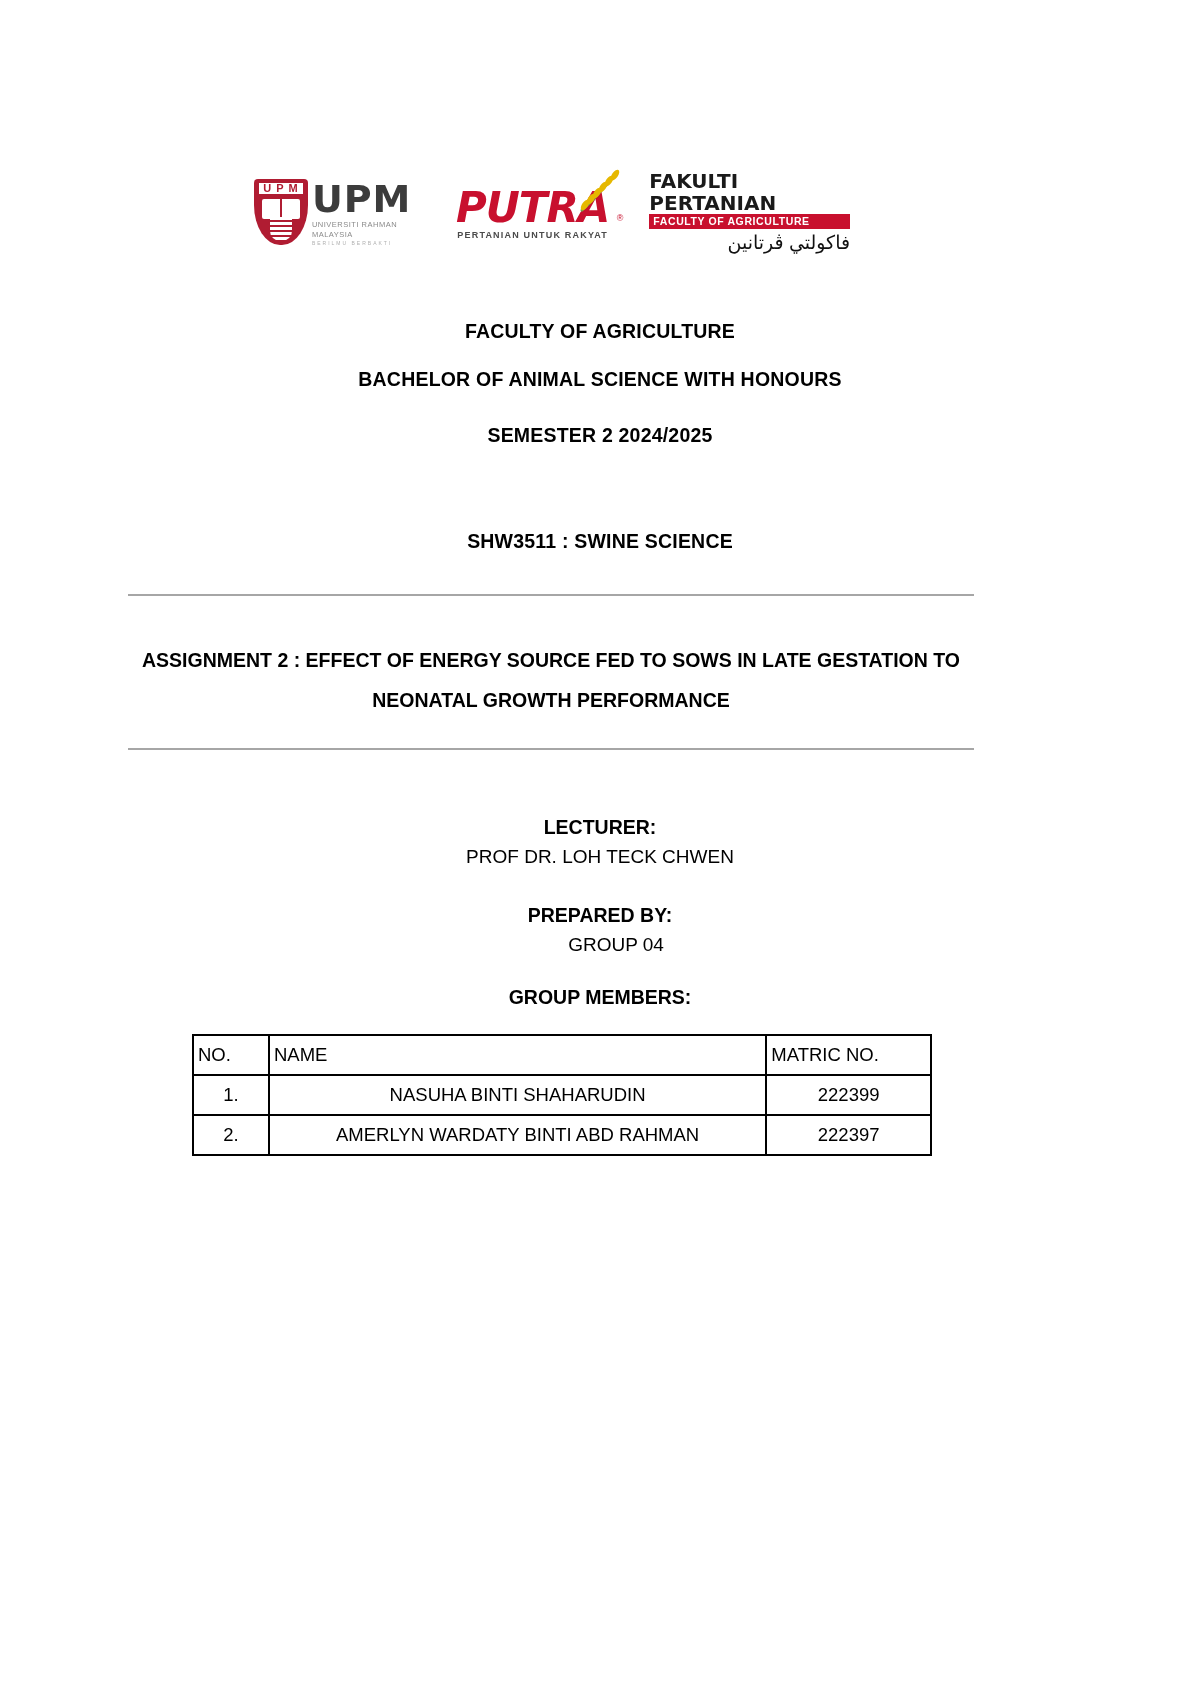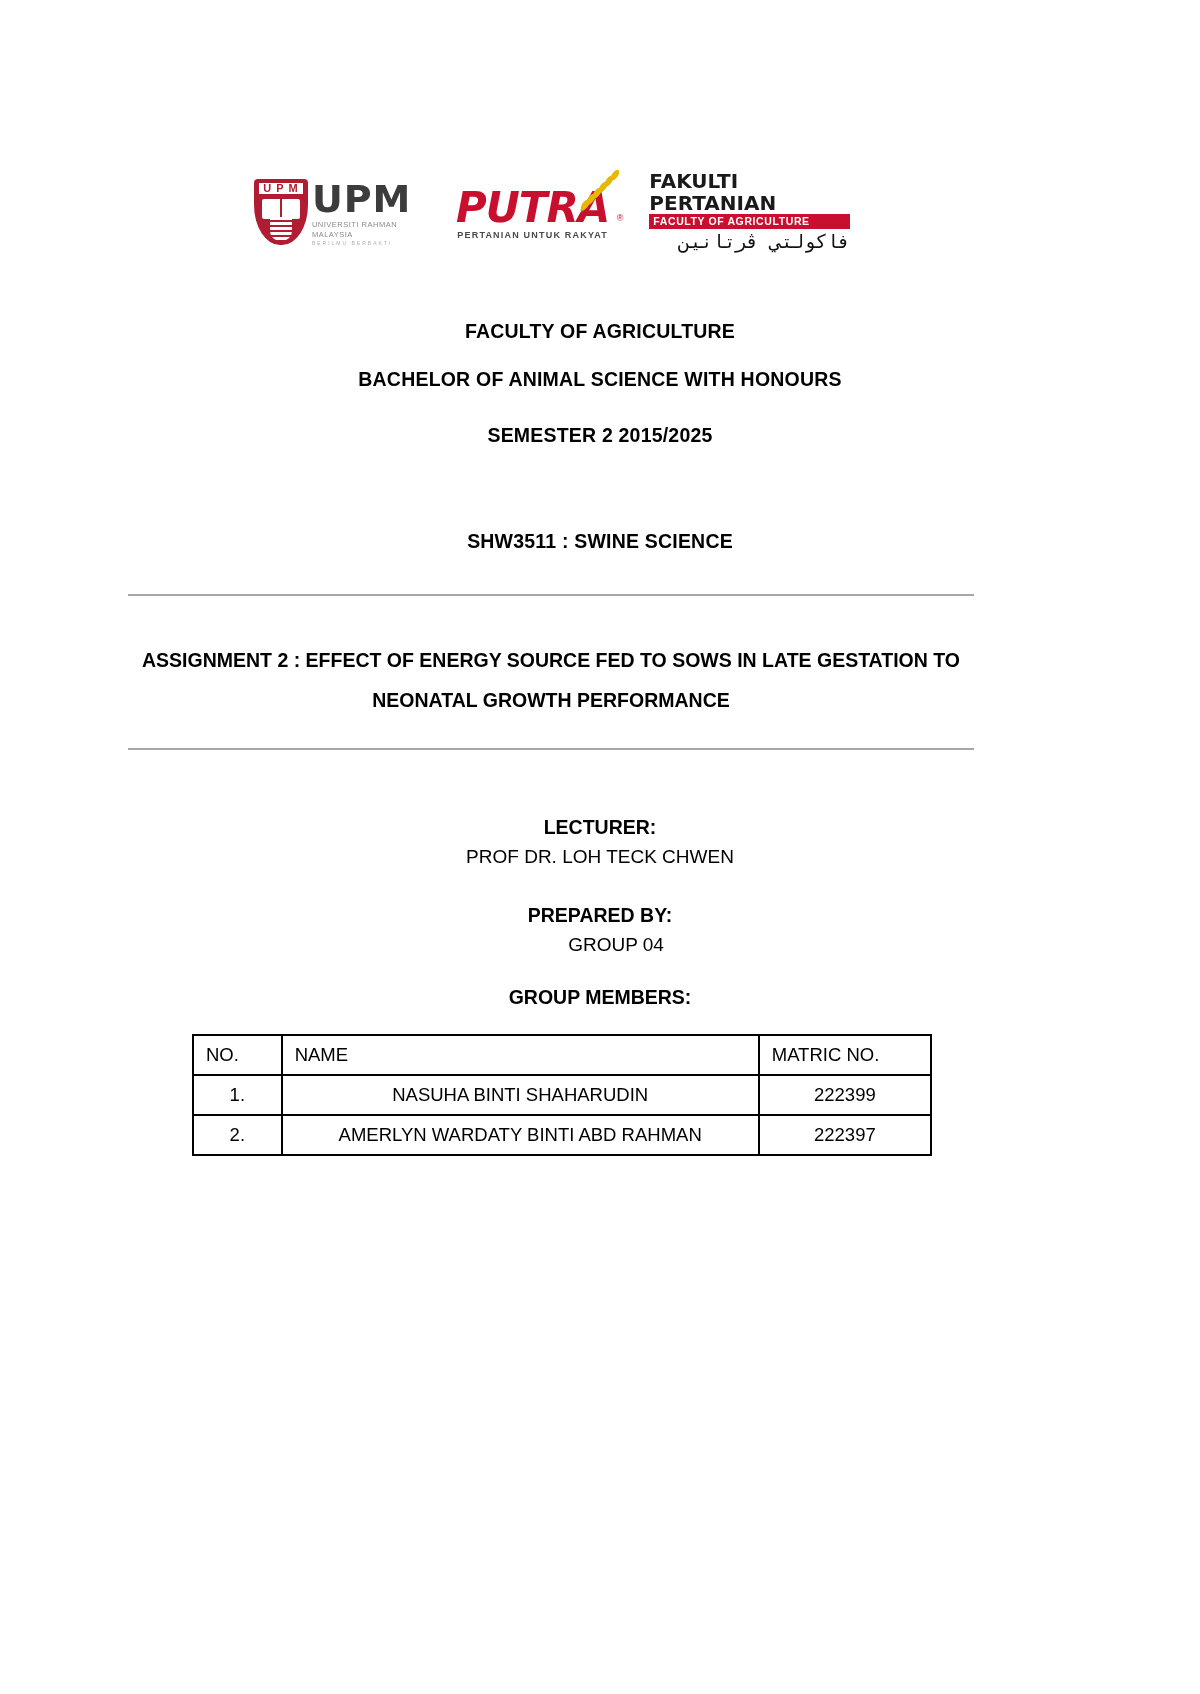--- a/index.html
+++ b/index.html
@@ -184,21 +184,21 @@
     display: inline-block;
     line-height: 13px;
   }
   .faculty .l3 {
     font-size: 19px;
     line-height: 26px;
     color: #111111;
     direction: rtl;
     text-align: right;
     margin-top: 1px;
-    font-family: Liberation Mono, monospace;
+    font-family: Liberation Sans, sans-serif;
   }
 
   
   .heading-line {
     text-align: center;
     font-weight: bold;
     font-size: 19.5px;
     letter-spacing: 0.2px;
     color: #000000;
   }
@@ -273,21 +273,21 @@
     position: absolute;
     top: 1034px;
     left: 192px;
     width: 740px;
     border-collapse: collapse;
     font-size: 18.5px;
   }
   table.members th,
   table.members td {
     border: 2px solid #000000;
-    padding: 8px 12px;
+    padding: 8px 4px;
     font-weight: normal;
     color: #000000;
   }
   table.members th {
     text-align: left;
   }
   .col-no    { width: 68px; text-align: center; }
   .col-name  { width: 510px; text-align: center; }
   .col-matric{ width: 160px; text-align: center; }
   td.col-no  { text-align: center; }
@@ -334,21 +334,21 @@
     <div class="faculty">
       <div class="l1">FAKULTI PERTANIAN</div>
       <div class="l2">FACULTY OF AGRICULTURE</div>
       <div class="l3">فاكولتي ڤرتانين</div>
     </div>
 
   </div>
 
   <div class="heading-line h1">FACULTY OF AGRICULTURE</div>
   <div class="heading-line h2">BACHELOR OF ANIMAL SCIENCE WITH HONOURS</div>
-  <div class="heading-line h3">SEMESTER 2 2015/2025</div>
+  <div class="heading-line h3">SEMESTER 2 2024/2025</div>
   <div class="heading-line h4">SHW3511 : SWINE SCIENCE</div>
 
   <div class="rule rule-top"></div>
 
   <div class="assignment">ASSIGNMENT 2 : EFFECT OF ENERGY SOURCE FED TO SOWS IN LATE GESTATION TO NEONATAL GROWTH PERFORMANCE</div>
 
   <div class="rule rule-bottom"></div>
 
   <div class="lecturer-label">LECTURER:</div>
   <div class="lecturer-name">PROF DR. LOH TECK CHWEN</div>

